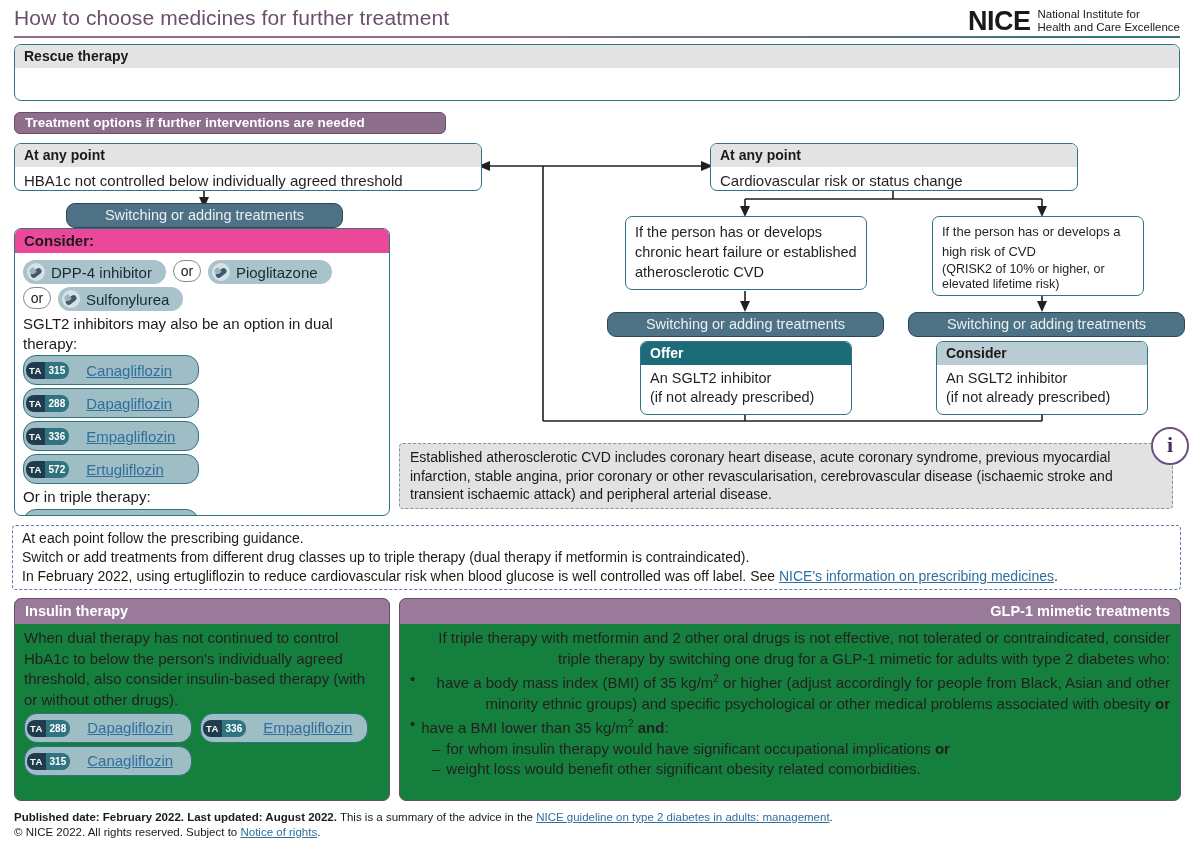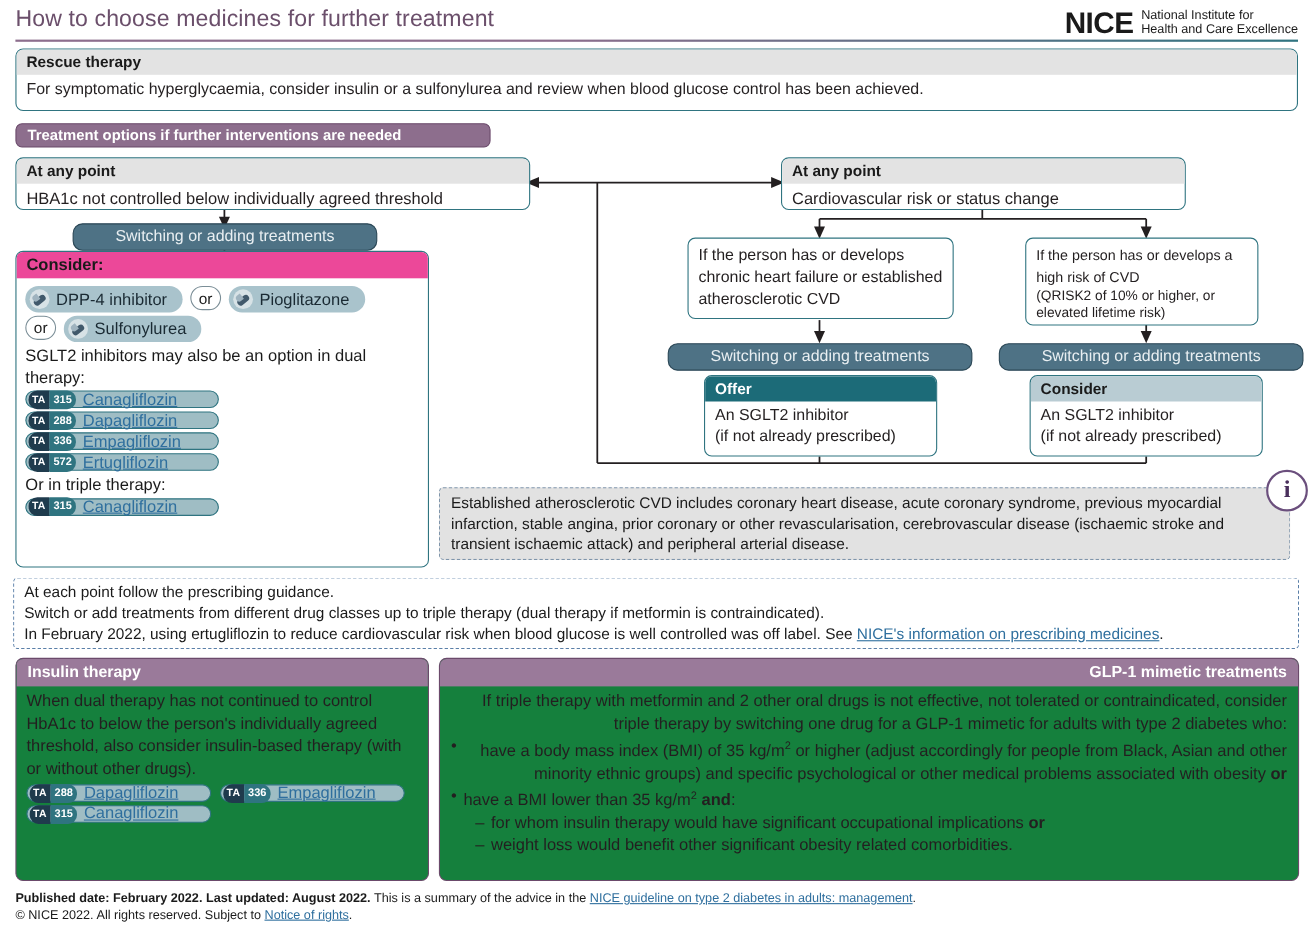--- a/index.html
+++ b/index.html
@@ -106,22 +106,22 @@
     width:28px;height:22px;border:1.3px solid #7b8e97;border-radius:11px;
     background:#fff;font-size:14px;color:#1a1a1a;box-sizing:border-box;
   }
   .chiprow{display:flex;align-items:flex-start;gap:7px;margin-top:3px;}
 
   
   .ta{
     display:inline-flex;align-items:center;
     box-sizing:border-box;
     border:1.4px solid #2f7480;border-radius:13px;
-    background:#9fbdc4;height:16px;padding:0 12px 0 2px;
-    font-size:15px;white-space:nowrap;
+    background:#9fbdc4;height:30px;padding:0 12px 0 2px;
+    font-size:15px;white-space:nowrap;gap:11px;
   }
   .ta-badge{display:inline-flex;align-items:center;height:17px;margin-right:6px;}
   .ta-badge .l{
     background:#1f3b4d;color:#fff;font-size:9.5px;font-weight:bold;
     padding:0 3px;height:17px;line-height:17px;border-radius:8px 0 0 8px;
     letter-spacing:.3px;
   }
   .ta-badge .n{
     background:#2f7480;color:#fff;font-size:10px;font-weight:bold;
     padding:0 4px;height:17px;line-height:17px;border-radius:0 8px 8px 0;
@@ -175,21 +175,20 @@
     <div>
       <div id="nice-sub">National Institute for</div>
       <div id="nice-sub">Health and Care Excellence</div>
     </div>
   </div>
   <div id="title-rule"></div>
 </div>
 
 <div class="box" id="rescue-box" style="left:14px;top:44px;width:1166px;height:57px;">
   <div class="box-head">Rescue therapy</div>
-  <div class="box-body">For symptomatic hyperglycaemia, consider insulin or a sulfonylurea and review when blood glucose control has been achieved.</div>
 </div>
 
 <div id="treat-options-strip">Treatment options if further interventions are needed</div>
 
 <svg id="wires">
 
   <line x1="487" y1="166" x2="704" y2="166" stroke="#231f20" stroke-width="1.6"></line>
   <polygon points="478,166 490,161 490,171" fill="#231f20"></polygon>
   <polygon points="713,166 701,161 701,171" fill="#231f20"></polygon>
 

